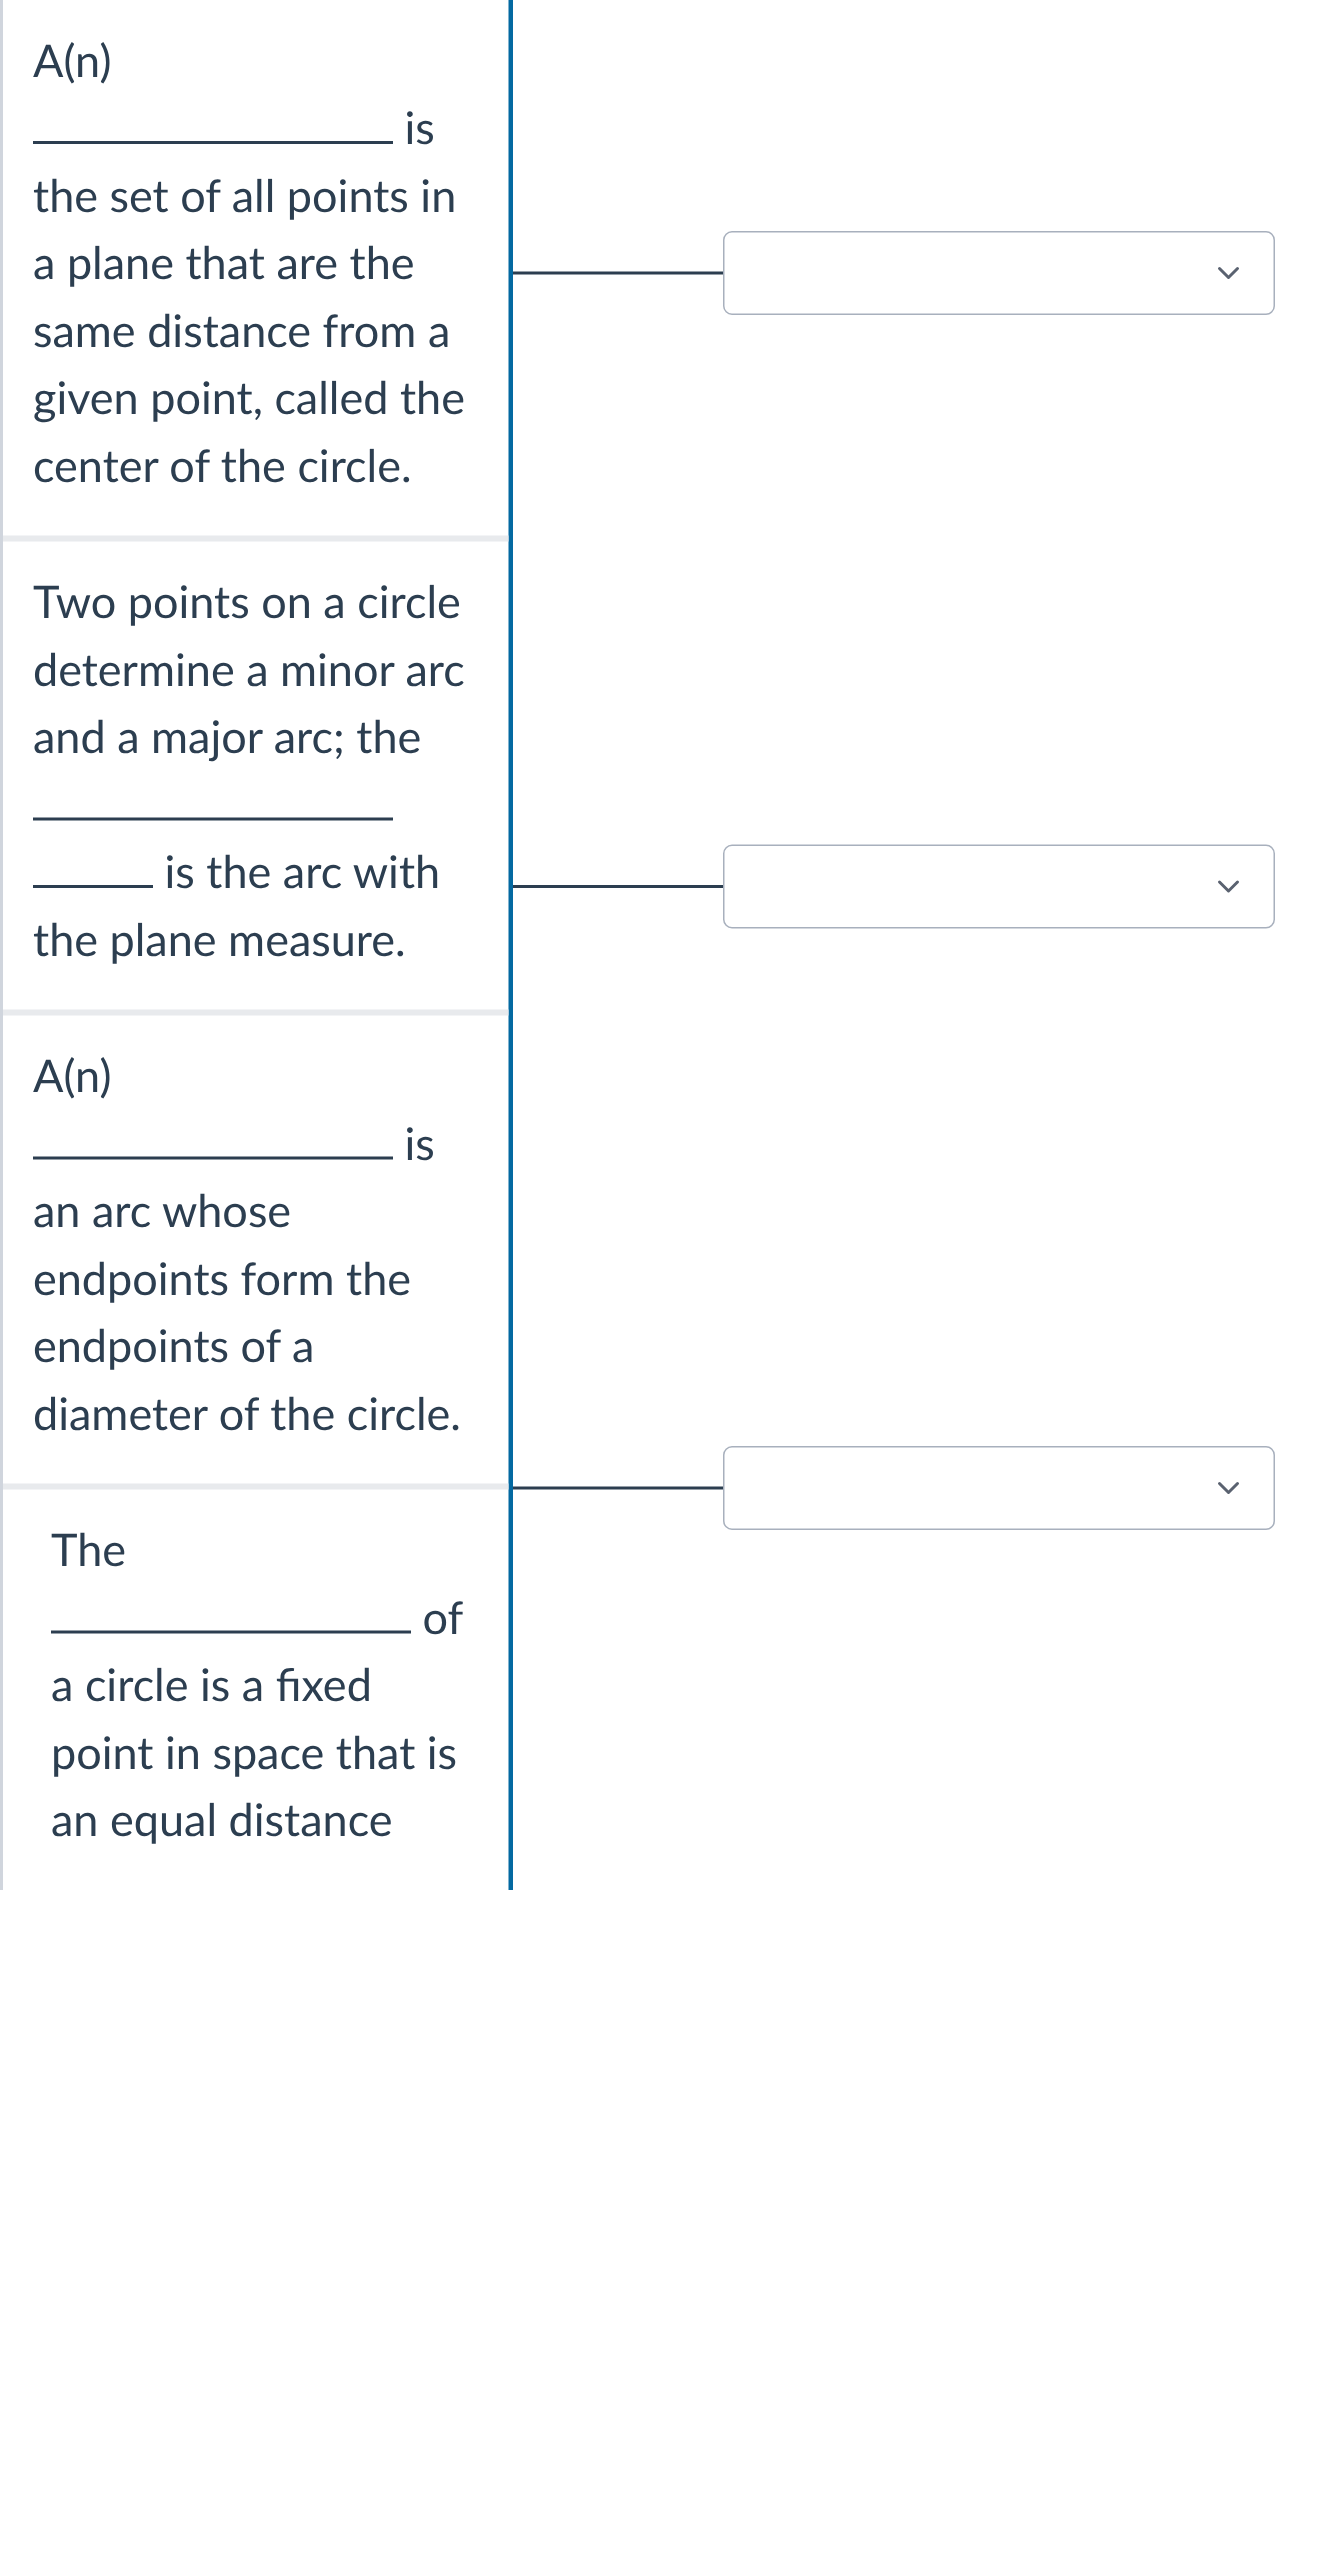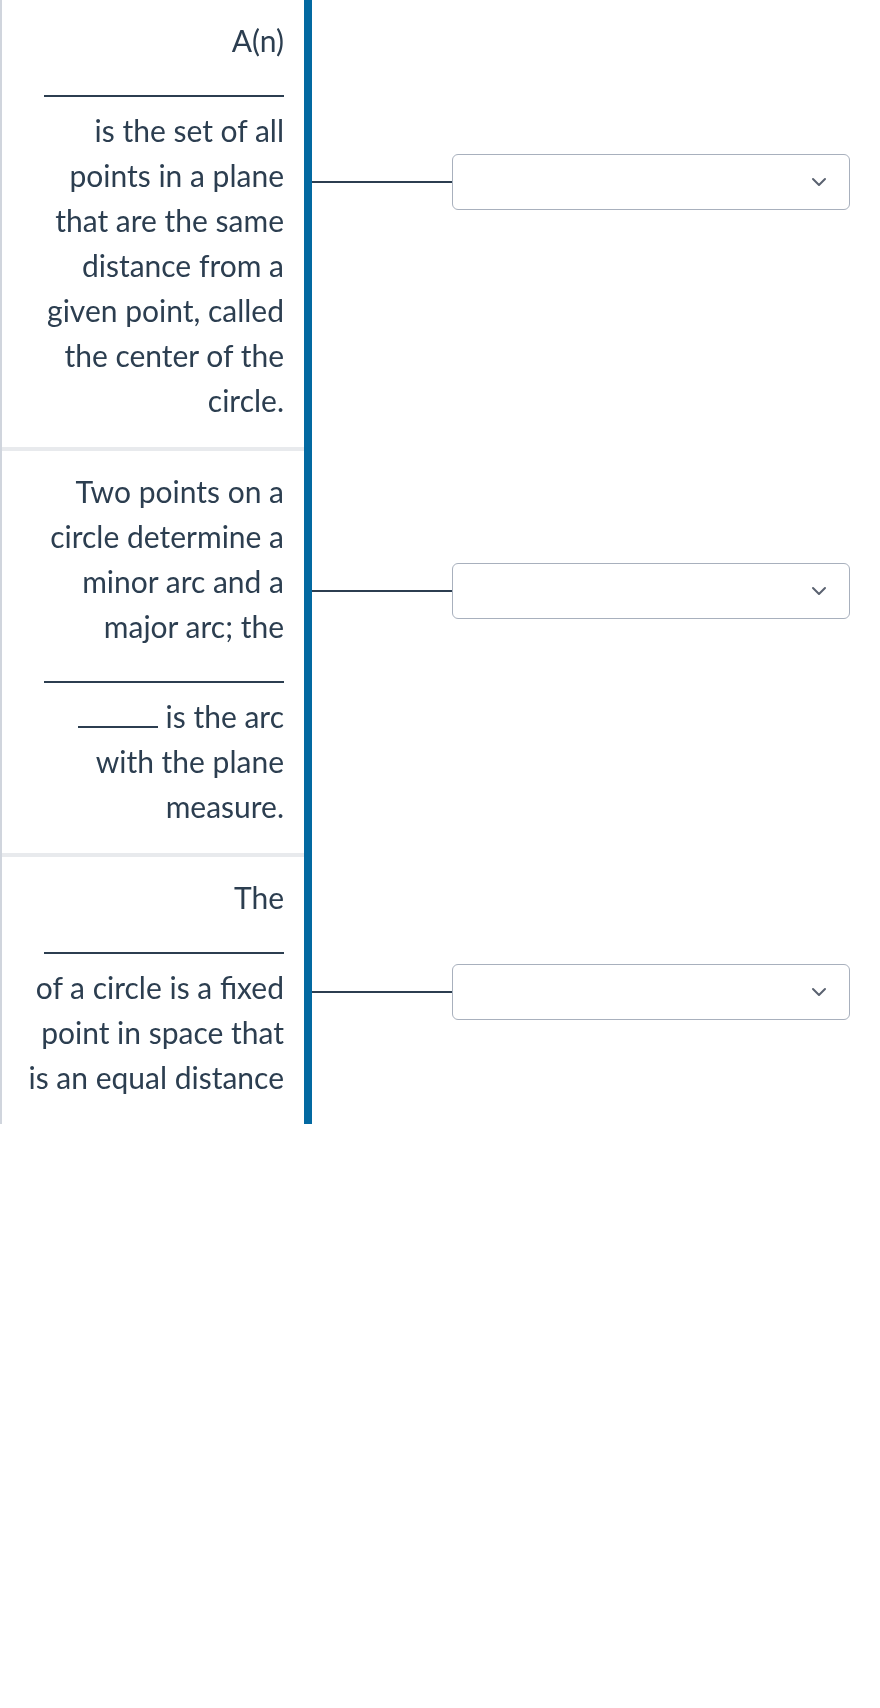--- a/index.html
+++ b/index.html
@@ -7,40 +7,40 @@
     width: 880px;
     font-family: 'Lato', 'Segoe UI', -apple-system, sans-serif;
     background: #ffffff;
     color: #2c3e50;
   }
   .container {
     display: flex;
     width: 100%;
   }
   .left-column {
-    width: 312px;
+    width: 342px;
     border-left: 2px solid #d0d5dd;
-    border-right: 8px solid #0369a1;
-    text-align: right;
+    border-right: 3px solid #0369a1;
   }
   .right-column {
     flex: 1;
     position: relative;
     padding-right: 30px;
   }
   .question-cell {
     padding: 18px 20px 24px 20px;
     border-bottom: 4px solid #e8eaed;
     font-size: 30px;
     line-height: 1.5;
     color: #2c3e50;
     font-weight: 400;
   }
   .question-cell:last-child {
     border-bottom: none;
+    margin-left: 12px;
   }
   .blank-line {
     display: inline-block;
     border-bottom: 2px solid #2c3e50;
     width: 240px;
     height: 1.1em;
     vertical-align: baseline;
   }
   .blank-line-short {
     display: inline-block;
@@ -95,20 +95,25 @@
       <span>is the set of all points in a plane that are the same distance from a given point, called the center of the circle.</span>
     </div>
 
     <div class="question-cell">
       <span>Two points on a circle determine a minor arc and a major arc; the</span>
       <span class="blank-line"></span>
       <span class="blank-line-short"></span>
       <span>is the arc with the plane measure.</span>
     </div>
 
+    <div class="question-cell">
+      <span>A(n)</span>
+      <span class="blank-line"></span>
+      <span>is an arc whose endpoints form the endpoints of a diameter of the circle.</span>
+    </div>
 
     <div class="question-cell">
       <span>The</span>
       <span class="blank-line"></span>
       <span>of a circle is a fixed point in space that is an equal distance</span>
     </div>
 
   </div>
 
   <div class="right-column">

